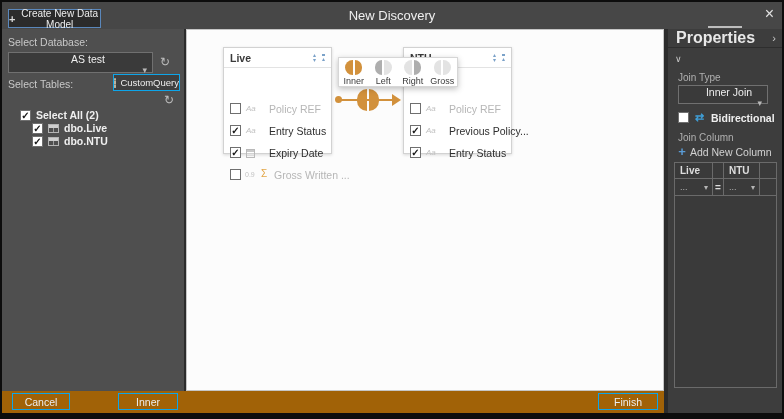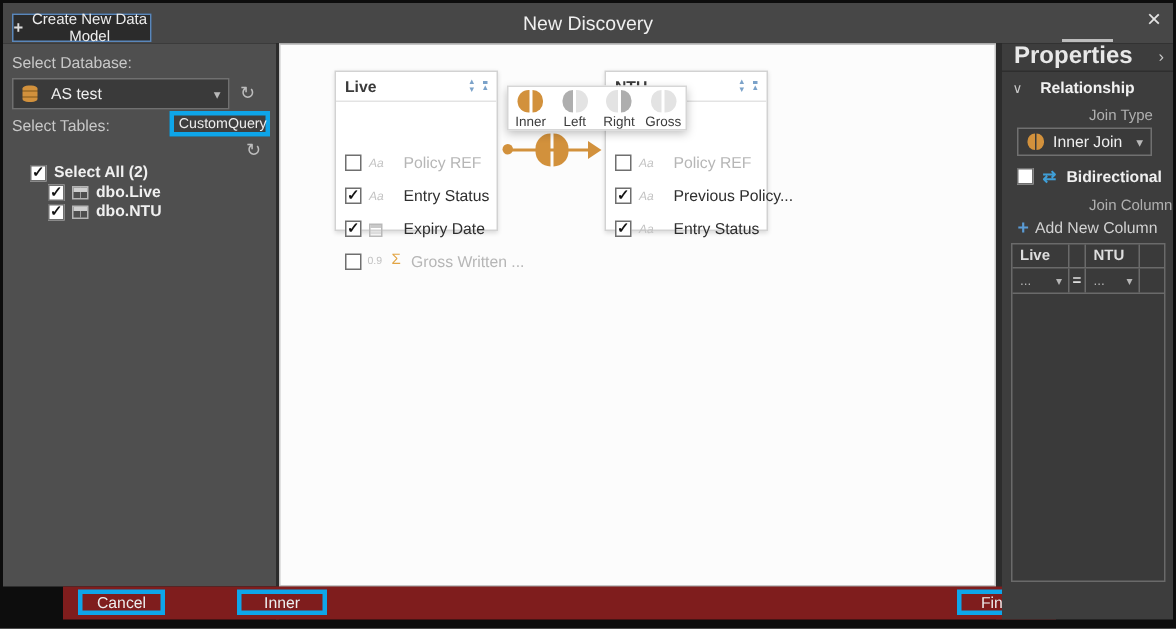--- a/index.html
+++ b/index.html
@@ -9,31 +9,31 @@
 
   
   .titlebar { left:2px; top:2px; width:780px; height:27px; background:#474747; }
   .title { width:100%; text-align:center; line-height:27px; font-size:13px; color:#efefef; }
   .close-x { right:8px; top:3px; font-size:16px; color:#e3e3e3; cursor:pointer; }
   .grip { left:708px; top:26px; width:34px; height:2px; background:#bdbdbd; }
   .sidebar { left:2px; top:29px; width:182px; height:362px; background:#4f4f4f; }
   .vdiv1 { left:184px; top:29px; width:2px; height:384px; background:#2c2c2c; }
   .vdiv2 { left:664px; top:29px; width:4px; height:384px; background:#2c2c2c; }
   .canvas { left:186px; top:29px; width:478px; height:362px; background:#fcfcfc; border:1px solid #c6c6c6; }
-  .bottombar { left:2px; top:391px; width:662px; height:22px; background:#7f1d1d;margin-left:40px; }
+  .bottombar { left:2px; top:391px; width:662px; height:22px; background:#a16207; }
   .panel { left:668px; top:29px; width:114px; height:384px; background:#3d3d3d; }
 
   
-  .btn { display:flex; align-items:center; justify-content:center; border:3px solid #0ea5e9;
+  .btn { display:flex; align-items:center; justify-content:center; border:1px solid #0ea5e9;
          background:transparent; color:#ededed; font-size:10.5px; cursor:pointer; font-family:inherit; }
   .create-btn { left:6px; top:7px; width:93px; height:19px; background:#2b2b2b; border:1px solid #5a87bb;
                 font-size:10px; gap:4px; }
   .plus-glyph { color:#dcdcdc; font-size:11px; font-weight:bold; }
   .lbl { color:#c8c8c8; font-size:10.5px; }
-  .ddown { display:flex; align-items:center; background:#3a3a3a; border:1px solid #707070; cursor:pointer; }
+  .ddown { display:flex; align-items:center; background:#3a3a3a; border:1px solid #707070; cursor:pointer;flex-direction:column; }
   .ddown .chev { margin-left:auto; color:#b8b8b8; font-size:9px; padding-right:5px; }
   .ddtext { color:#efefef; font-size:10.5px; }
   .refresh { color:#bdbdbd; font-size:12px; cursor:pointer; line-height:12px; }
   .cb { display:inline-block; width:11px; height:11px; background:#fff; border:1px solid #6f6f6f;
         font-size:10px; line-height:10px; text-align:center; color:#141414; font-weight:bold; cursor:pointer; }
   .db-icon { width:10px; height:11px; border-radius:4px / 2px;
              background:linear-gradient(#d2913c 0 3px,#a9742b 3px 4px,#d2913c 4px 7px,#a9742b 7px 8px,#d2913c 8px 11px); }
   .tbl-icon { width:11px; height:9px; border:1px solid #b5b5b5;
               background:linear-gradient(to bottom,#cfcfcf 0 3px,rgba(0,0,0,0) 3px),
                          linear-gradient(to right,rgba(0,0,0,0) 0 4px,#9e9e9e 4px 5px,rgba(0,0,0,0) 5px); }
@@ -86,21 +86,21 @@
   .conn-arrow { left:205px; top:64px; width:0; height:0; border-left:9px solid #d2913c;
                 border-top:6px solid transparent; border-bottom:6px solid transparent; }
 
   
   .p-head { left:0; top:0; width:100%; height:19px; border-bottom:1px solid #2e2e2e; display:flex; align-items:center; padding:0 6px 0 8px; }
   .p-head-title { color:#e8e8e8; font-size:16px; font-weight:bold; }
   .p-head-chev { margin-left:auto; color:#c9c9c9; font-size:11px; cursor:pointer; }
   .p-sec { left:0; top:21px; width:100%; height:17px; display:flex; align-items:center; }
   .p-sec-chev { position:absolute; left:7px; color:#c9c9c9; font-size:9px; cursor:pointer; }
   .p-sec-title { width:100%; text-align:center; color:#f0f0f0; font-size:10.5px; font-weight:bold; }
-  .p-lbl { color:#b0b0b0; font-size:10px;margin-left:48px; }
+  .p-lbl { color:#b0b0b0; font-size:10px; }
   .jt-dd { left:10px; top:56px; width:90px; height:19px; }
   .bi-row { left:10px; top:83px; height:13px; }
   .bi-arrows { position:absolute; left:17px; top:-1px; color:#3f9fd8; font-size:11px; font-weight:bold; }
   .bi-lbl { position:absolute; left:33px; top:0; color:#efefef; font-size:10.5px; font-weight:bold; white-space:nowrap; }
   .addcol { left:0; top:117px; width:100%; display:flex; justify-content:center; align-items:center; gap:4px; cursor:pointer; }
   .addcol-plus { color:#5a9bd5; font-size:13px; font-weight:bold; line-height:12px; }
   .addcol-lbl { color:#d2d2d2; font-size:10.5px; }
   .jgrid { left:6px; top:133px; width:103px; height:226px; border:1px solid #6a6a6a; background:#3a3a3a; }
   .jg-row { display:flex; border-bottom:1px solid #6a6a6a; }
   .jg-c { border-right:1px solid #6a6a6a; display:flex; align-items:center; }
@@ -283,21 +283,20 @@
     <button class="abs btn" style="left:596px; top:2px; width:60px; height:17px;">Finish</button>
   </div>
 
   <div class="abs panel">
     <div class="abs p-head">
       <span class="p-head-title">Properties</span>
       <span class="p-head-chev">›</span>
     </div>
     <div class="abs p-sec">
       <span class="p-sec-chev">∨</span>
-      <span class="p-sec-title">Relationship</span>
     </div>
 
     <div class="abs p-lbl" style="left:10px; top:43px;">Join Type</div>
     <div class="abs ddown jt-dd" style="padding-left:6px;">
       <span class="venn" style="width:11px; height:11px;">
         <span class="vh vl" style="background:#d2913c;"></span>
           <span class="vh vr" style="background:#d2913c;"></span>
       </span>
       <span class="ddtext" style="margin-left:6px;">Inner Join</span>
       <span class="chev">▾</span>

